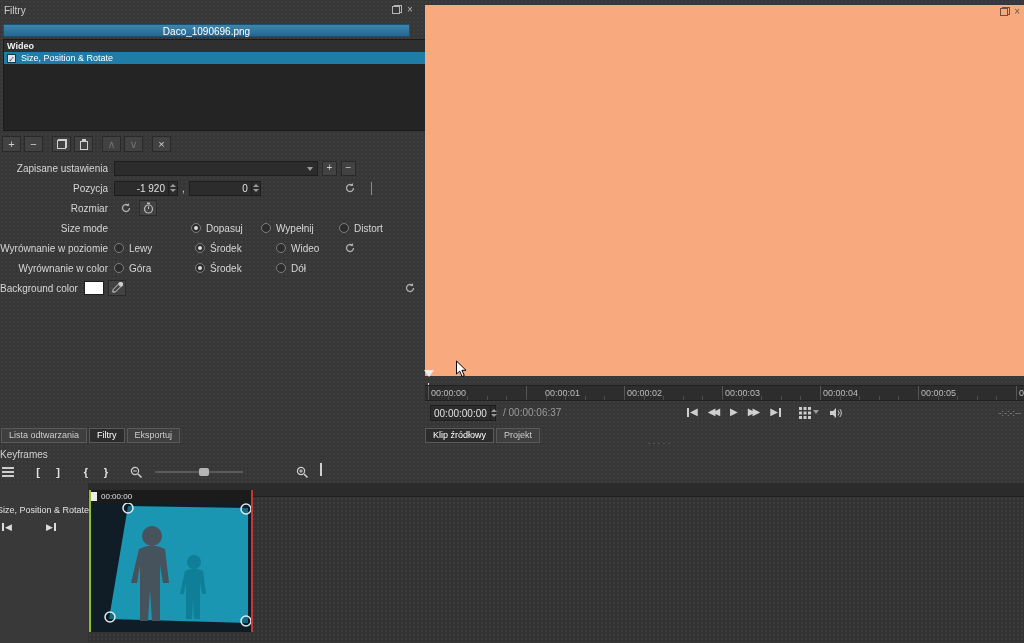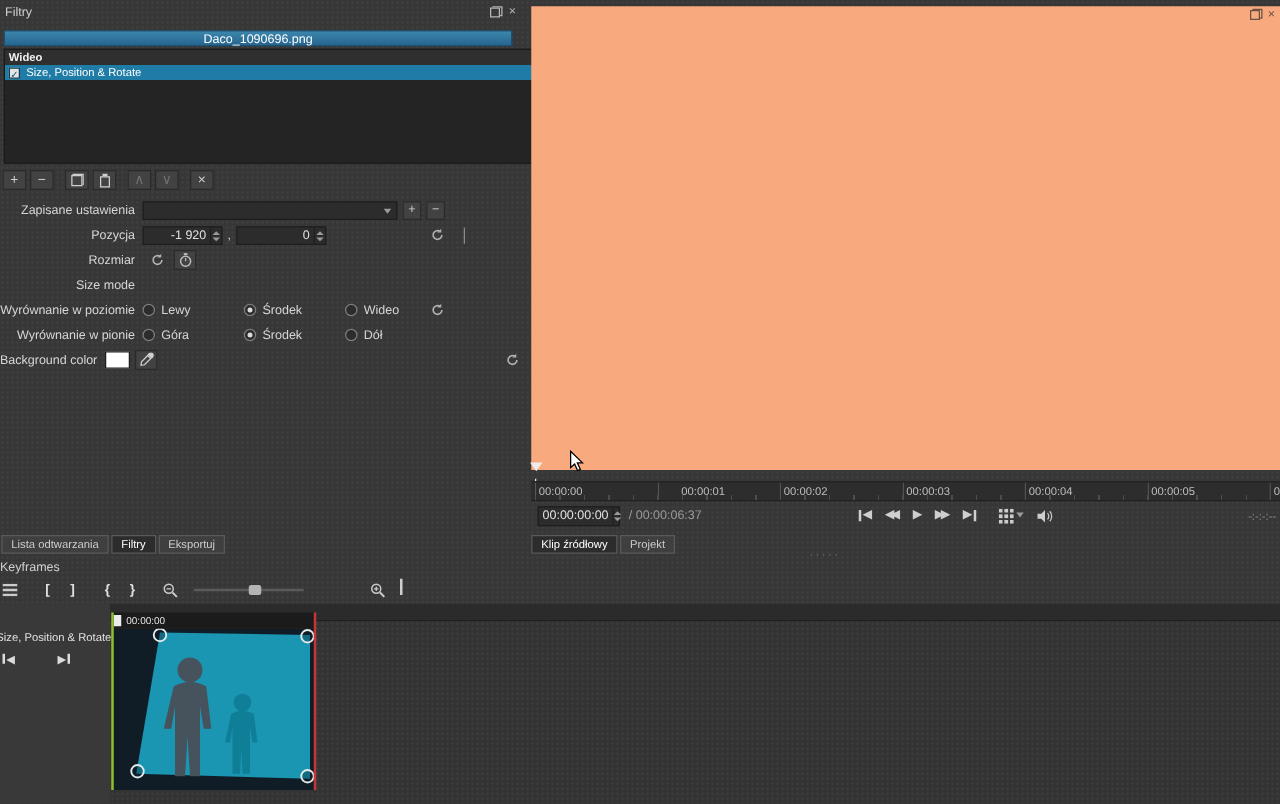--- a/index.html
+++ b/index.html
@@ -34,21 +34,21 @@
   #fform{position:absolute;left:0;top:158px;width:418px}
   .frow{display:flex;align-items:center;height:20px}
   .flabel{width:114px;text-align:right;padding-right:6px;color:#d6d6d6;white-space:nowrap}
   .fcontent{width:224px;display:flex;align-items:center;gap:4px}
   .fcontent.autow{width:auto}
   .fextras{display:flex;align-items:center;gap:5px;margin-left:4px}
   .combo{position:relative;width:204px;height:15px;background:#2c2c2c;border:1px solid #1e1e1e}
   .caret{width:0;height:0;border:3px solid transparent;border-top:4px solid #9a9a9a;display:inline-block}
   .combo .caret{position:absolute;right:4px;top:5px}
   .sqbtn{width:15px;height:15px;background:#424242;border:1px solid #2a2a2a;color:#cfcfcf;font-size:10px;line-height:12px;text-align:center}
-  .spin{height:15px;background:#2c2c2c;border:1px solid #1e1e1e;display:flex;align-items:flex-start}
+  .spin{height:15px;background:#2c2c2c;border:1px solid #1e1e1e;display:flex;align-items:center}
   .spin .val{flex:1;text-align:right;padding:0 3px;line-height:13px;color:#e0e0e0}
   .spin .arrows{width:9px;border-left:1px solid #1e1e1e;display:flex;flex-direction:column;align-items:center;justify-content:center;gap:2px}
   .tri-up{width:0;height:0;border:3px solid transparent;border-bottom:3px solid #9a9a9a}
   .tri-dn{width:0;height:0;border:3px solid transparent;border-top:3px solid #9a9a9a}
   .w64{width:64px}.w72{width:72px}
   .sep{color:#cfcfcf}
   .slider{position:relative;width:218px;height:14px;background:#2c2c2c;border:1px solid #1e1e1e}
   .slider .fill{position:absolute;left:0;top:0;bottom:0;background:#1f8fb4}
   .slider .sval{position:absolute;right:4px;top:0;line-height:12px;color:#e6e6e6}
   .radio{display:flex;align-items:center;gap:5px}
@@ -203,20 +203,34 @@
                 <circle cx="5.5" cy="7" r="4" fill="none" stroke="#bbb" stroke-width="1.2"></circle>
                 <line x1="5.5" y1="7" x2="5.5" y2="4.4" stroke="#bbb"></line>
               </svg>
             </button>
         </div>
       </div>
 
 
       <div class="frow">
         <span class="flabel">Size mode</span>
+        <div class="fcontent autow" style="padding-left:77px">
+          <span class="radio sel" style="width:66px">
+              <span class="rdot"></span>
+              <span>Dopasuj</span>
+            </span>
+          <span class="radio" style="width:74px">
+              <span class="rdot"></span>
+              <span>Wypełnij</span>
+            </span>
+          <span class="radio">
+              <span class="rdot"></span>
+              <span>Distort</span>
+            </span>
+        </div>
       </div>
 
       <div class="frow">
         <span class="flabel">Wyrównanie w poziomie</span>
         <div class="fcontent">
           <span class="radio opt77">
               <span class="rdot"></span>
               <span>Lewy</span>
             </span>
           <span class="radio sel opt77">
@@ -232,21 +246,21 @@
           <button class="rbtn">
               <svg width="12" height="12" viewBox="0 0 12 12">
                 <path d="M9.5 6a3.5 3.5 0 1 1-1.3-2.7" fill="none" stroke="#b0b0b0" stroke-width="1.3"></path>
                 <path d="M9 1v3H6z" fill="#b0b0b0"></path>
               </svg>
             </button>
         </div>
       </div>
 
       <div class="frow">
-        <span class="flabel">Wyrównanie w pionie</span>
+        <span class="flabel">Wyrównanie w color</span>
         <div class="fcontent">
           <span class="radio opt77">
               <span class="rdot"></span>
               <span>Góra</span>
             </span>
           <span class="radio sel opt77">
               <span class="rdot"></span>
               <span>Środek</span>
             </span>
           <span class="radio">

